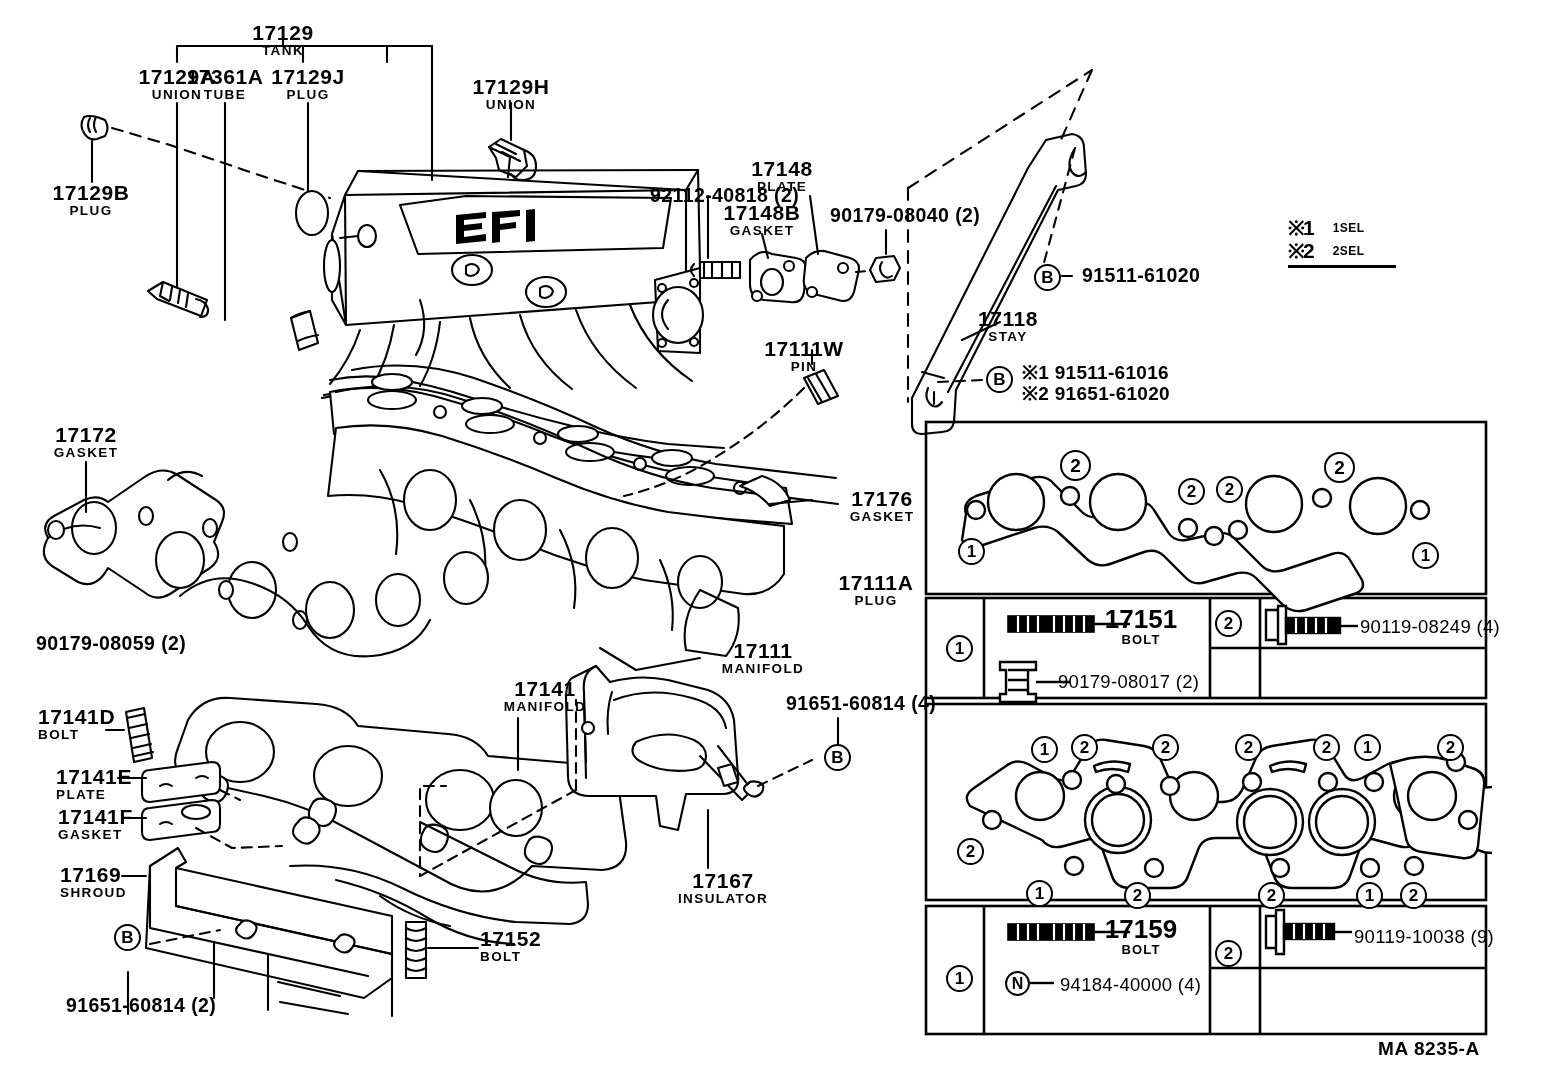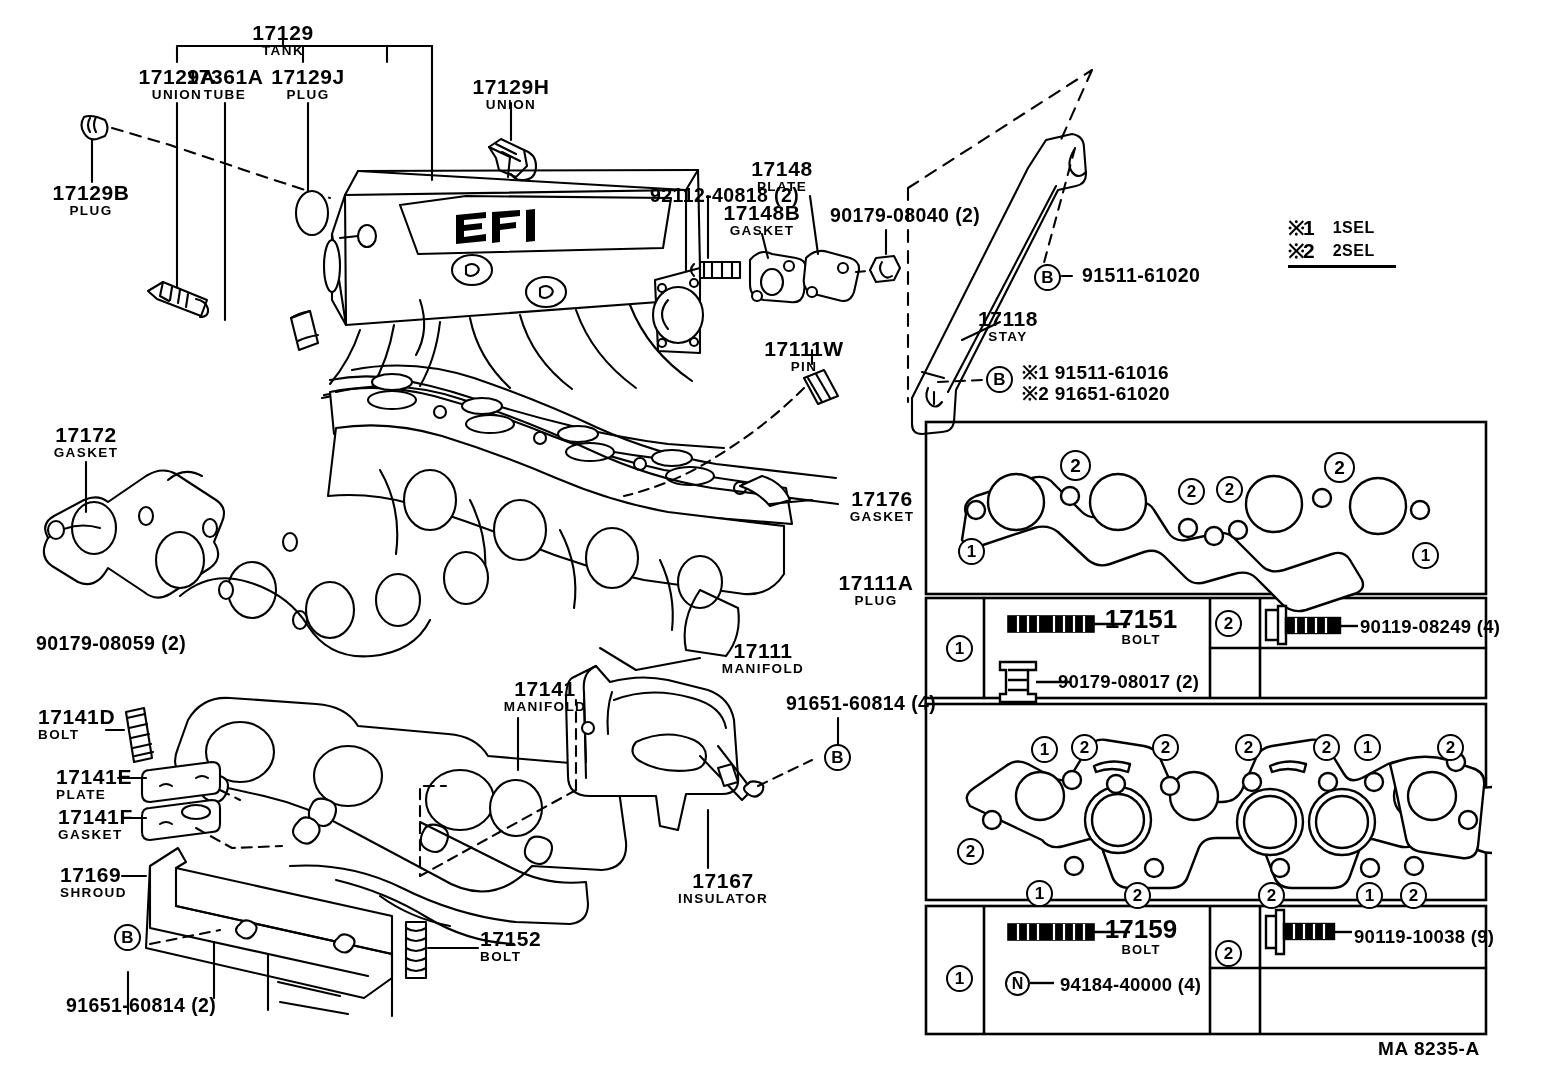--- a/index.html
+++ b/index.html
@@ -29,21 +29,21 @@
   .pn{
     position:absolute;white-space:nowrap;
     font-size:19.5px;font-weight:700;letter-spacing:.4px;line-height:1;
   }
 
   
   #legend{position:absolute;left:1288px;top:216px;}
   #legend .row{display:flex;align-items:center;height:23px;}
   #legend .ast{font-size:20px;font-weight:800;width:15px;display:inline-block;line-height:1;}
   #legend .idx{font-size:21px;font-weight:800;margin-right:18px;line-height:1;}
-  #legend .sel{font-size:16px;font-weight:800;letter-spacing:.5px;line-height:1;}
+  #legend .sel{font-size:12px;font-weight:800;letter-spacing:.5px;line-height:1;}
   #legend .rule{width:108px;height:3px;background:#000;margin-top:3px;}
 
   
   .starlist{position:absolute;white-space:nowrap;line-height:1.12;}
   .starlist div{font-size:19px;font-weight:700;letter-spacing:.3px;}
   .starlist .ast{font-weight:800;font-size:19px;}
 
   
   .mk{
     position:absolute;width:27px;height:27px;border:2.5px solid #000;border-radius:50%;
@@ -53,21 +53,21 @@
 
   
   .cidx{
     position:absolute;width:31px;height:31px;border:2.5px solid #000;border-radius:50%;
     display:flex;align-items:center;justify-content:center;
     font-size:19px;font-weight:800;background:#fff;box-sizing:border-box;
   }
   .cidx.sm{width:27px;height:27px;font-size:17px;}
 
   
-  .tpn{position:absolute;white-space:nowrap;font-size:18.5px;font-weight:700;letter-spacing:.3px;line-height:1;}
+  .tpn{position:absolute;white-space:nowrap;font-size:18.5px;font-weight:400;letter-spacing:.3px;line-height:1;}
   .tlbl{position:absolute;white-space:nowrap;line-height:1;text-align:center;}
   .tlbl .num{font-size:26px;font-weight:700;display:block;}
   .tlbl .desc{font-size:13px;font-weight:700;letter-spacing:1.2px;display:block;margin-top:1px;}
 
   #sheetcode{
     position:absolute;left:1378px;top:1038px;
     font-size:19px;font-weight:700;letter-spacing:.6px;
   }
   svg{display:block;}
 </style>

